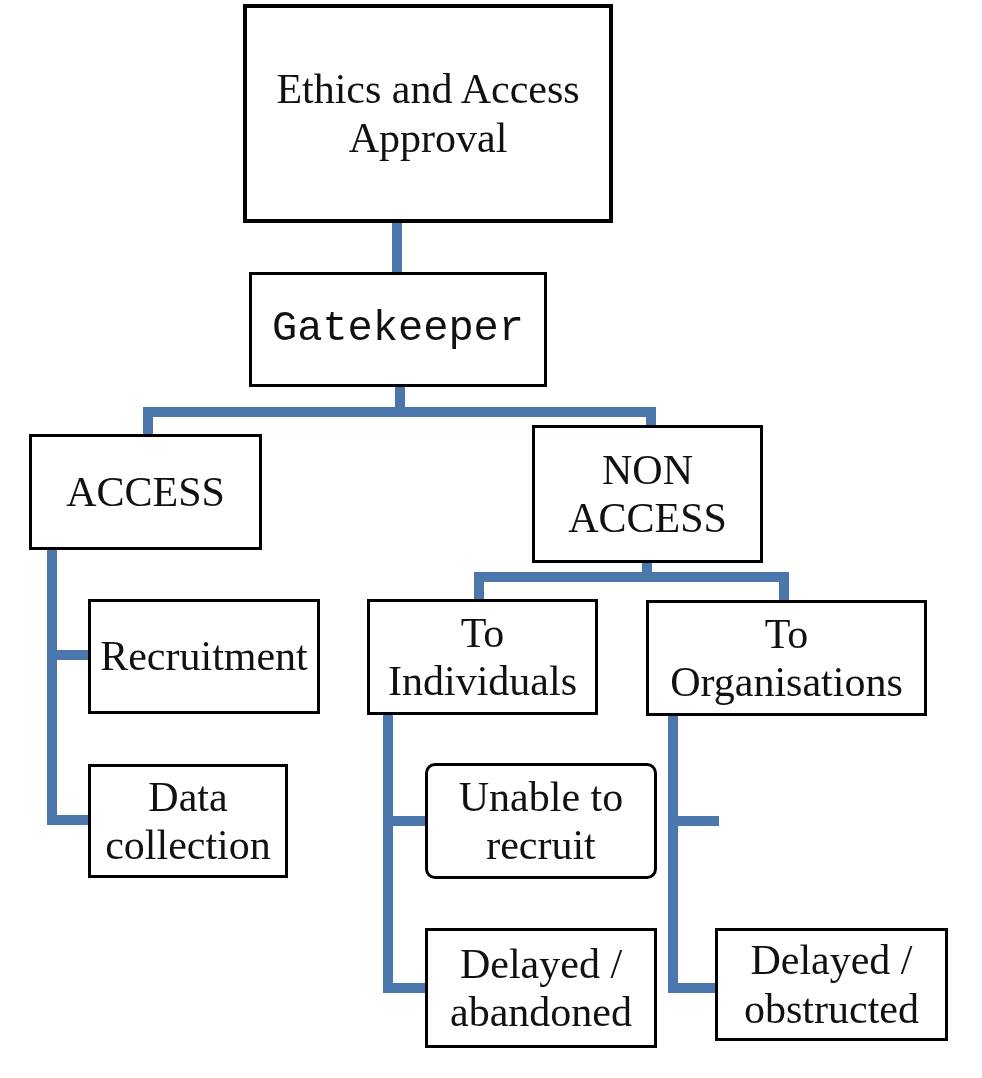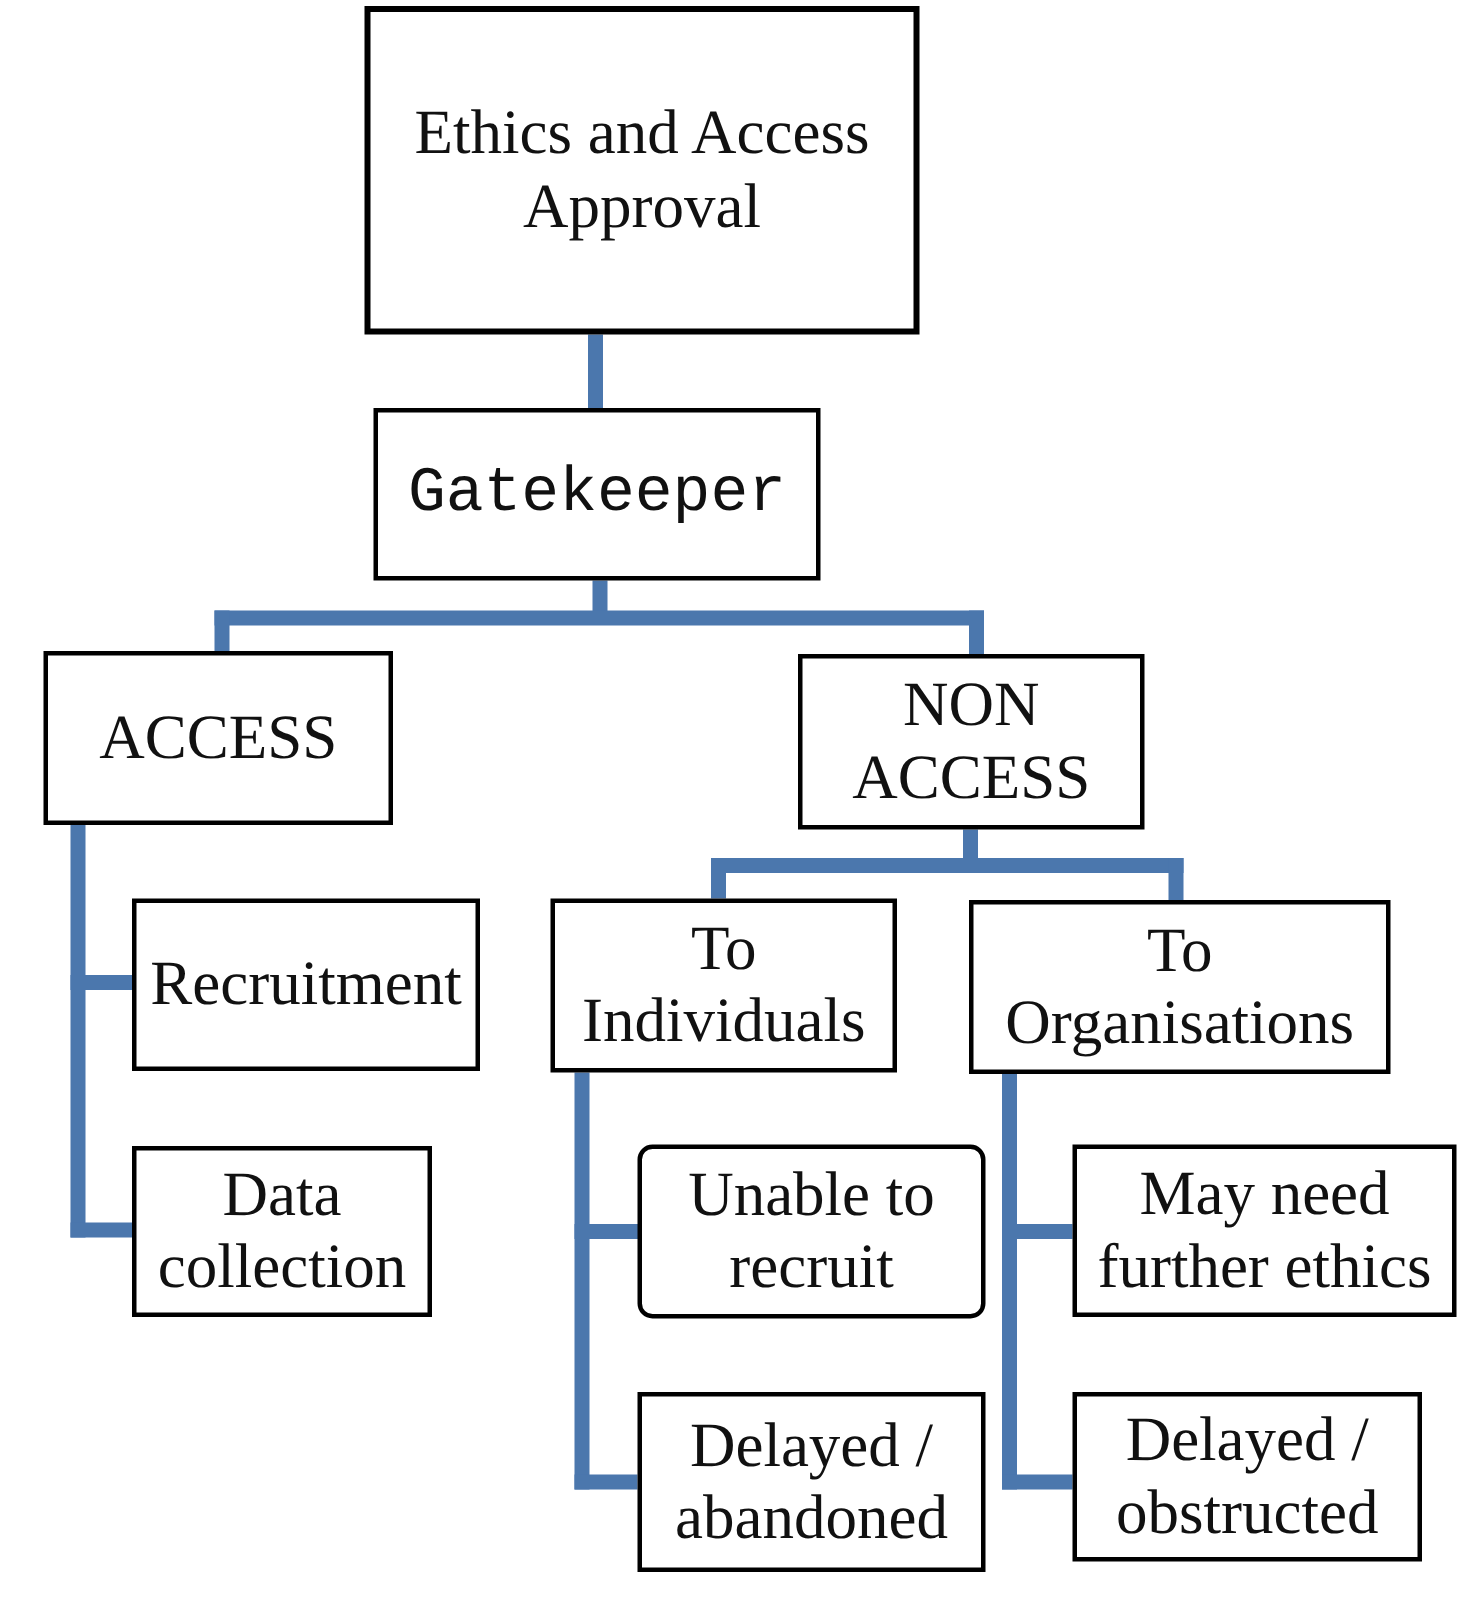--- a/index.html
+++ b/index.html
@@ -65,39 +65,37 @@
   <div class="conn" style="left:668px; top:816px; width:51px; height:10px;"></div>
   <div class="conn" style="left:668px; top:983px; width:51px; height:10px;"></div>
 
   <div class="node thick" style="left:208px; top:4px; width:370px; height:219px;margin-left:35px;">Ethics and Access
 Approval</div>
 
   <div class="node" style="left:249px; top:272px; width:298px; height:115px;font-family:Liberation Mono, monospace;">Gatekeeper</div>
 
   <div class="node" style="left:29px; top:434px; width:233px; height:116px;">ACCESS</div>
 
-  <div class="node" style="left:532px; top:436px; width:231px; height:117px;">NON
+  <div class="node" style="left:532px; top:425px; width:231px; height:138px;">NON
 ACCESS</div>
 
   <div class="node" style="left:88px; top:599px; width:232px; height:115px;">Recruitment</div>
 
   <div class="node" style="left:88px; top:764px; width:200px; height:114px;">Data
 collection</div>
 
   <div class="node" style="left:367px; top:599px; width:231px; height:116px;">To
 Individuals</div>
 
   <div class="node" style="left:646px; top:600px; width:281px; height:116px;">To
 Organisations</div>
 
   <div class="node" style="left:425px; top:763px; width:232px; height:116px;border-radius:10px;">Unable to
 recruit</div>
 
   <div class="node" style="left:425px; top:928px; width:232px; height:120px;">Delayed /
 abandoned</div>
 
-  <div class="node" style="left:715px; top:763px; width:256px; height:115px;">May need
-further ethics</div>
 
   <div class="node" style="left:715px; top:928px; width:233px; height:113px;">Delayed /
 obstructed</div>
 
 </div>
 
 </body></html>

